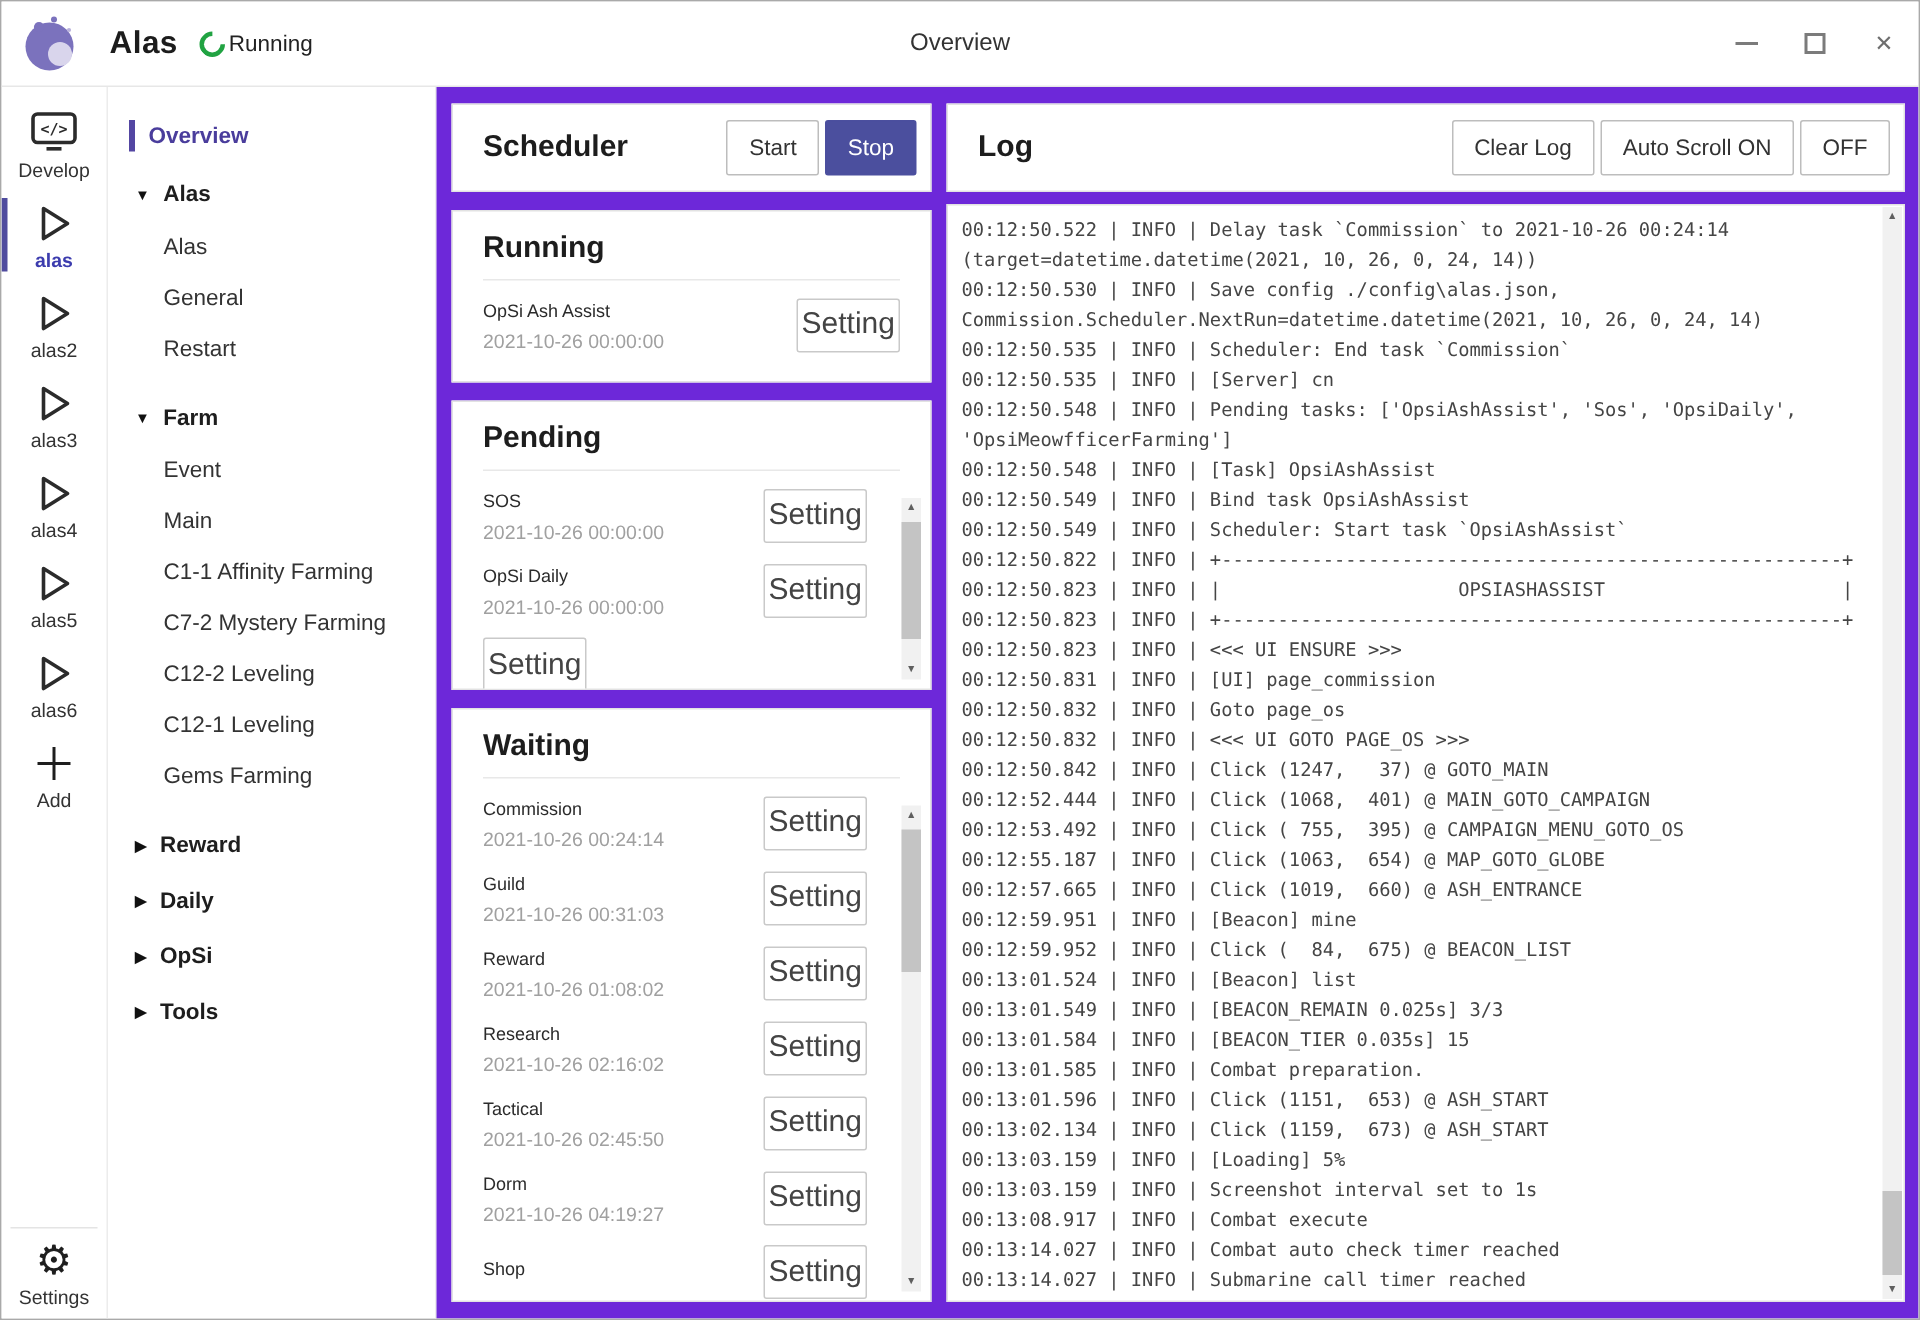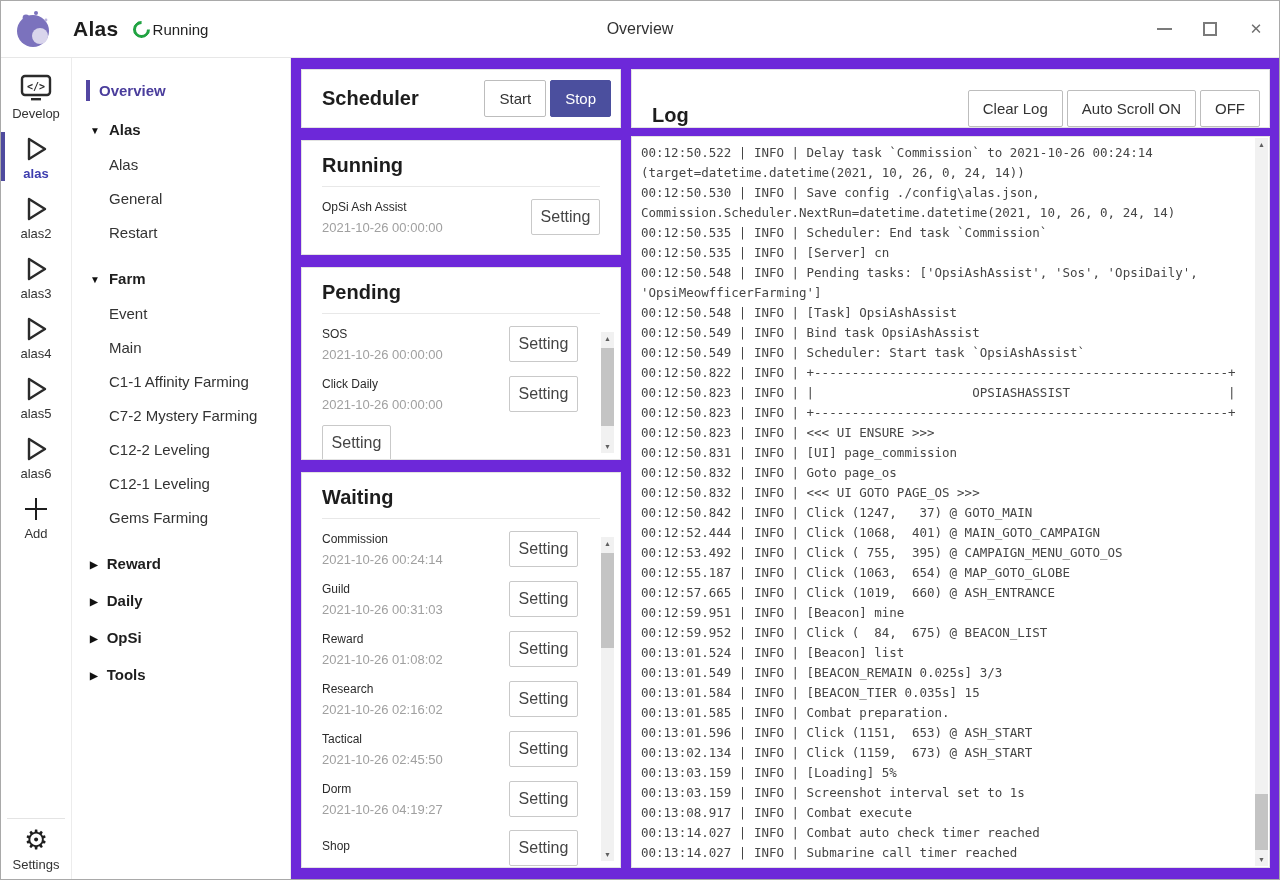--- a/index.html
+++ b/index.html
@@ -70,38 +70,38 @@
   .section { padding:13px 20px 0; position:relative; overflow:hidden; }
   .section .hr { border-top:1px solid #e8e8e8; margin:9px 0 0; }
   .grow { flex:1; min-height:0; }
   .sec-pending { height:193px; flex:0 0 193px; }
   .sec-running { height:115px; flex:0 0 115px; }
   .tasklist { padding-top:4px; }
   .task-row { display:flex; align-items:center; justify-content:space-between; padding:7px 0 6px; }
   .task-info { max-width:160px; }
   .task-name { font-size:12px; font-weight:400; color:#2b2b2b; line-height:18px; }
   .task-time { font-size:13px; color:#a0a0a0; margin-top:4px; }
-  .btn-setting { font-family:inherit; font-size:16px; color:#444; background:#fff; border:1px solid #c9c9c9;
+  .btn-setting { font-family:inherit; font-size:20px; color:#444; background:#fff; border:1px solid #c9c9c9;
                  border-radius:2px; width:69px; height:36px; cursor:pointer; }
   .has-scroll .tasklist { margin-right:22px; }
   .has-scroll .task-row { padding-right:0; }
 
   
   .vscroll { position:absolute; width:13px; background:#f1f1f1; }
   .sec-scroll { right:6px; top:64px; bottom:6px; }
   .vscroll .arr { position:absolute; left:0; width:13px; height:13px; color:#5f5f5f;
                   display:flex; align-items:center; justify-content:center; }
   .vscroll .arr::before { font-size:7px; }
   .vscroll .arr.up { top:0; } .vscroll .arr.up::before { content:"\25B2"; }
   .vscroll .arr.down { bottom:0; } .vscroll .arr.down::before { content:"\25BC"; }
   .vscroll .thumb { position:absolute; left:0; width:13px; background:#c4c4c4; }
 
   
   .col-log { flex:1; min-width:0; display:flex; flex-direction:column; gap:8px; }
-  .loghead { height:59px; flex:0 0 59px; display:flex; align-items:flex-end; padding:0 9px 0 20px; }
+  .loghead { height:59px; flex:0 0 59px; display:flex; align-items:center; padding:0 9px 0 20px; }
   .loghead .card-title { flex:1; }
   .logbody { flex:1; min-height:0; position:relative; padding:6px 24px 4px 9px; overflow:hidden; }
   .loglines { font-family:"DejaVu Sans Mono", monospace; font-size:12.5px; line-height:20px;
               color:#454545; white-space:pre; }
   .log-scroll { right:1px; top:1px; bottom:1px; }
 </style>
 </head>
 <body>
 
 <div class="app">
@@ -259,21 +259,21 @@
           <div class="tasklist" id="list-pending">
               <div class="task-row">
                 <div class="task-info">
                   <div class="task-name">SOS</div>
                   <div class="task-time">2021-10-26 00:00:00</div>
                 </div>
                 <button class="btn-setting">Setting</button>
               </div>
               <div class="task-row">
                 <div class="task-info">
-                  <div class="task-name">Click Daily</div>
+                  <div class="task-name">OpSi Daily</div>
                   <div class="task-time">2021-10-26 00:00:00</div>
                 </div>
                 <button class="btn-setting">Setting</button>
               </div>
               <div class="task-row">
                 <button class="btn-setting">Setting</button>
               </div>
             </div>
           <div class="vscroll sec-scroll">
             <span class="arr up"></span>

